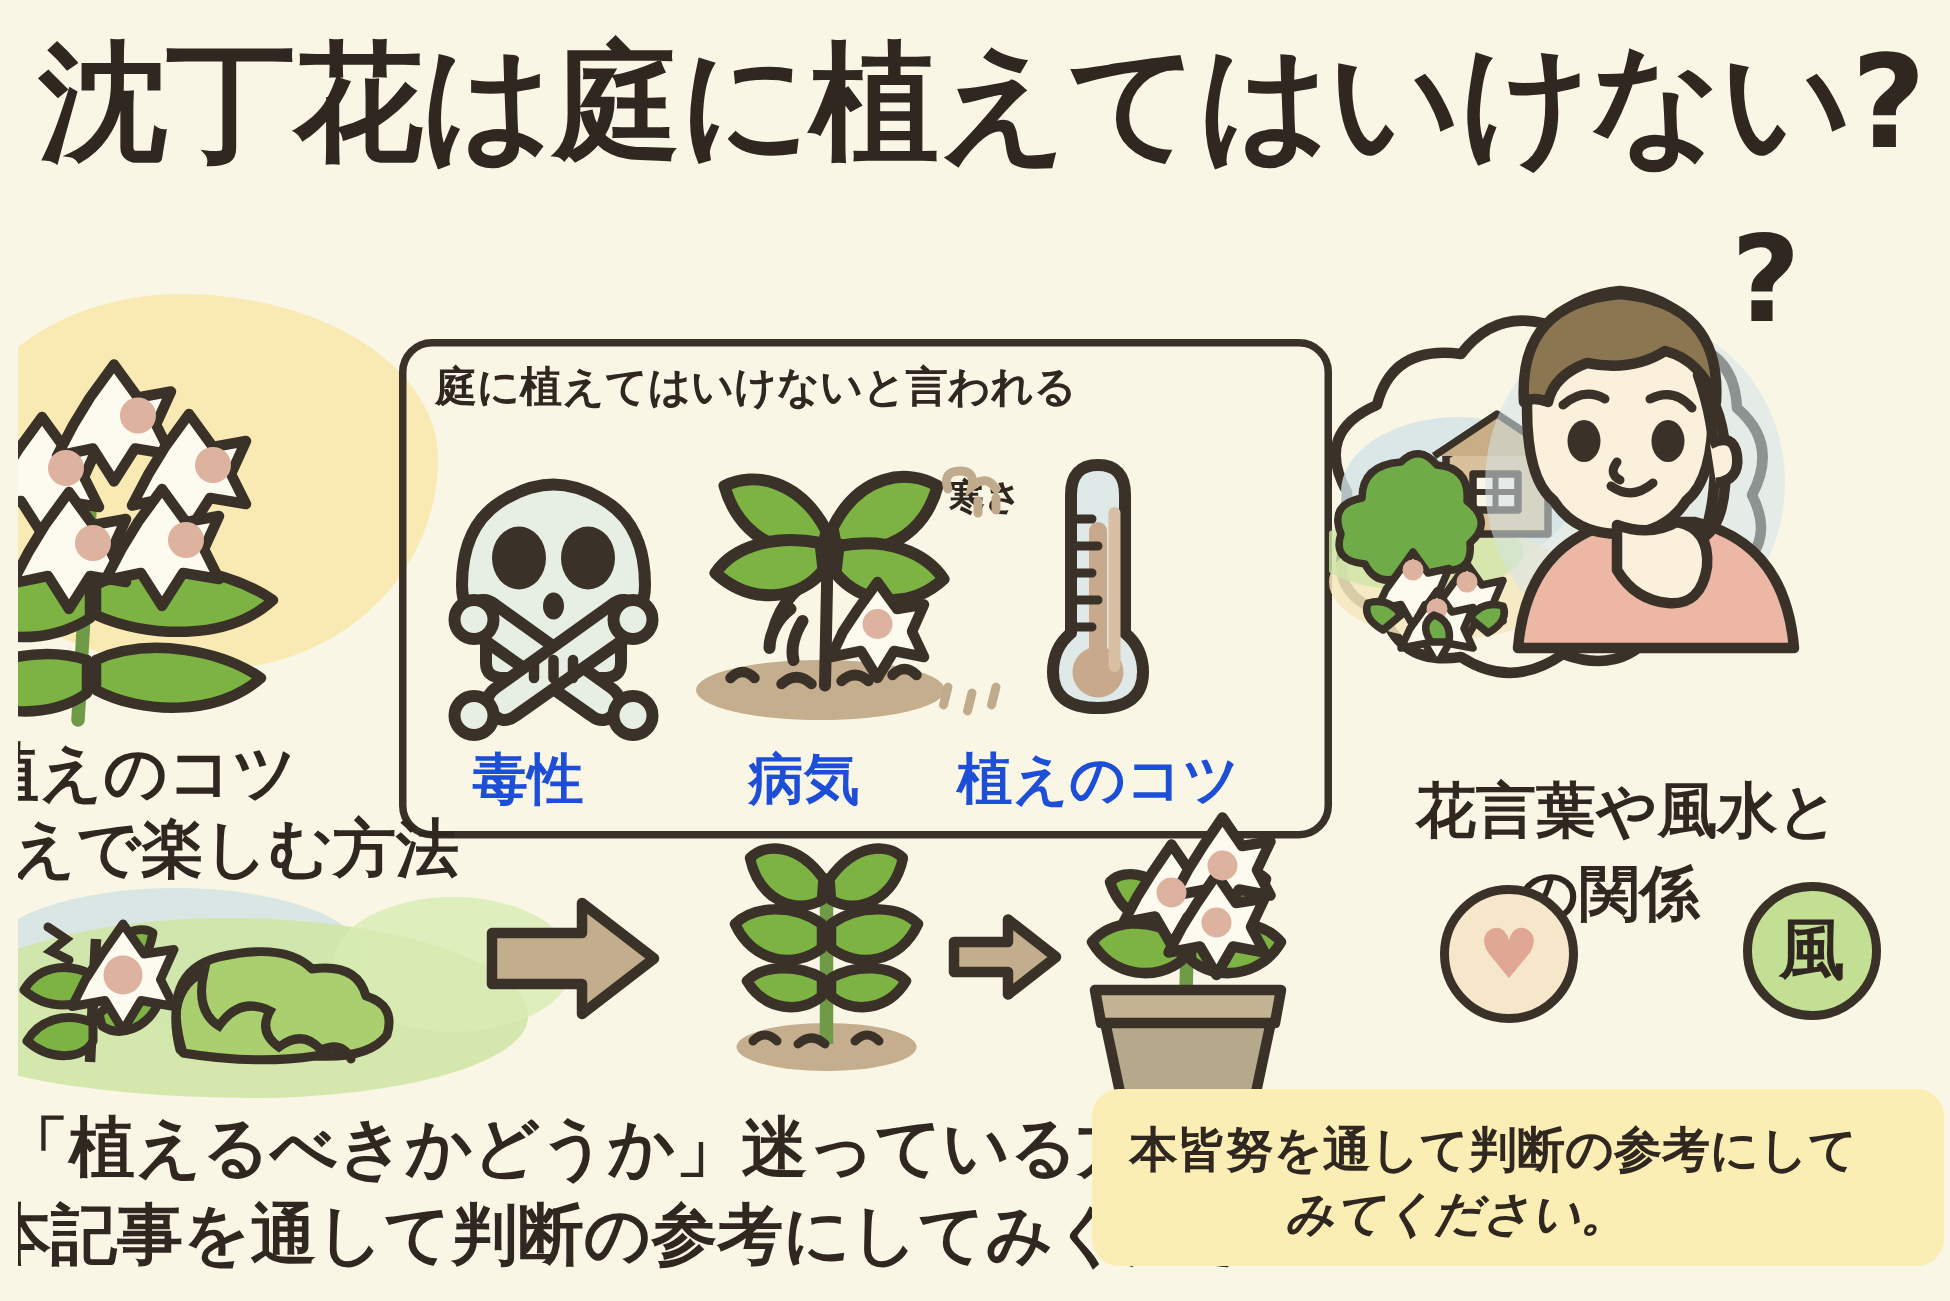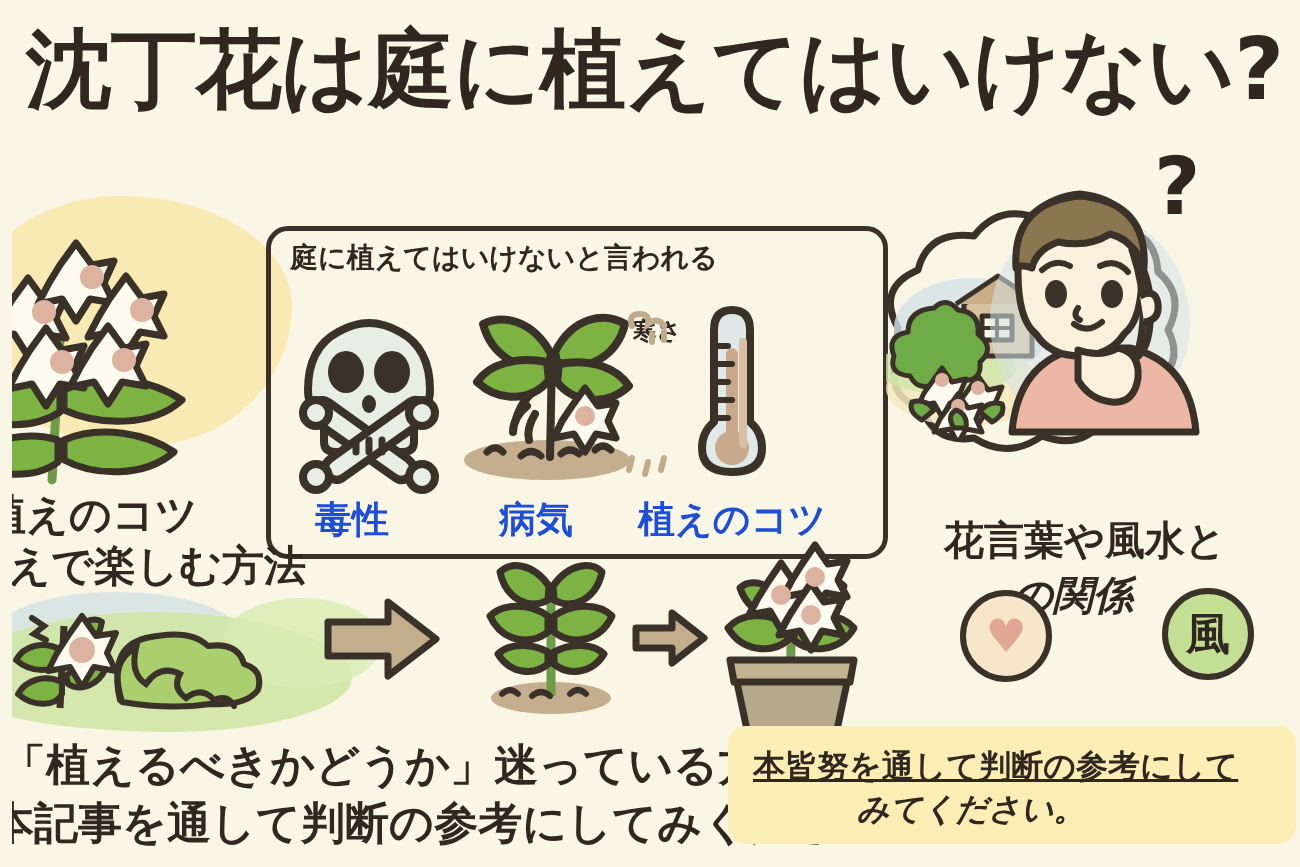--- a/index.html
+++ b/index.html
@@ -30,21 +30,21 @@
   .left-head2{
     position:absolute;left:-46px;top:538px;font-size:42px;font-weight:700;
     white-space:nowrap;color:#2f2720;letter-spacing:0px;
   }
   .right-head1{
     position:absolute;left:932px;top:513px;font-size:40px;font-weight:700;
     white-space:nowrap;color:#2f2720;
   }
   .right-head2{
     position:absolute;left:1000px;top:568px;font-size:40px;font-weight:700;
-    white-space:nowrap;color:#2f2720;font-style:italic;
+    white-space:nowrap;color:#2f2720;
   }
   .bottom1{
     position:absolute;left:-10px;top:736px;font-size:44px;font-weight:700;
     white-space:nowrap;color:#2f2720;
   }
   .bottom2{
     position:absolute;left:-22px;top:794px;font-size:44px;font-weight:700;
     white-space:nowrap;color:#2f2720;
   }
 
@@ -64,21 +64,21 @@
   .lbl-disease{left:487px;top:495px;font-family:Liberation Mono, monospace;}
   .lbl-cold{left:626px;top:495px;}
 
   
   .callout{
     position:absolute;left:716px;top:726px;width:568px;height:118px;
     background:#fbeeb4;border-radius:18px;
   }
   .callout-l1{
     position:absolute;left:741px;top:745px;font-size:32px;font-weight:700;
-    color:#2f2720;white-space:nowrap;text-decoration:underline;
+    color:#2f2720;white-space:nowrap;
   }
   .callout-l2{
     position:absolute;left:845px;top:788px;font-size:32px;font-weight:700;
     color:#2f2720;white-space:nowrap;font-style:italic;
   }
 
   
   .blob{position:absolute;border-radius:50%;}
   .blob-yellow{left:-50px;top:196px;width:330px;height:250px;background:#f7e7a8;opacity:.85;
     border-radius:48% 52% 45% 55%/52% 44% 56% 48%;}

